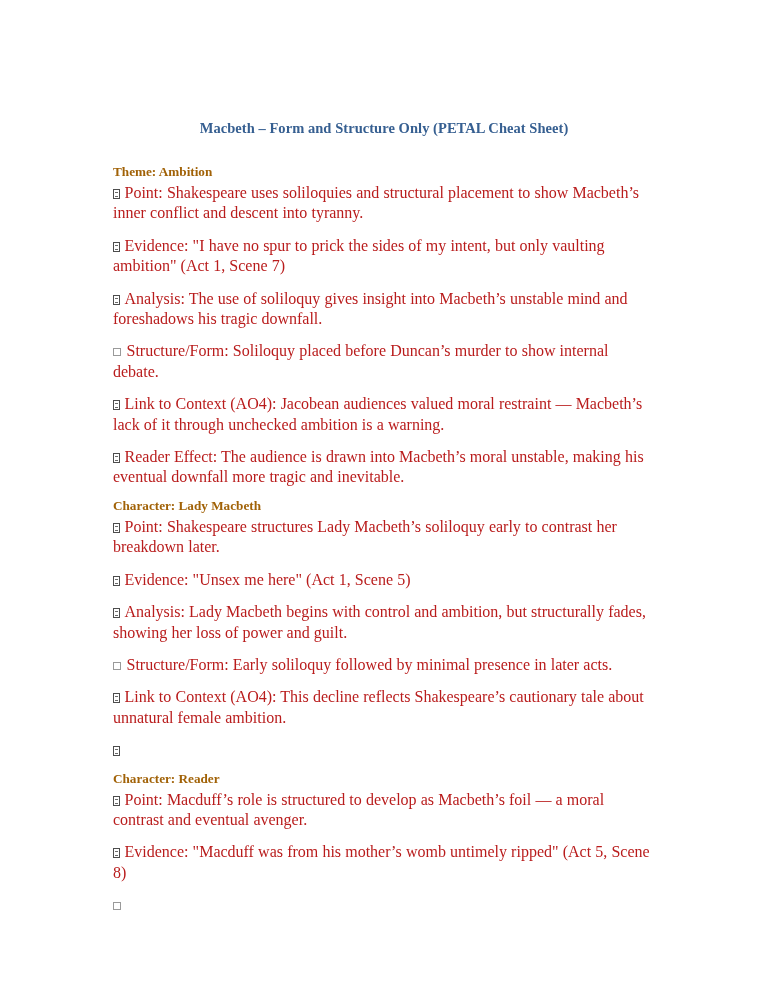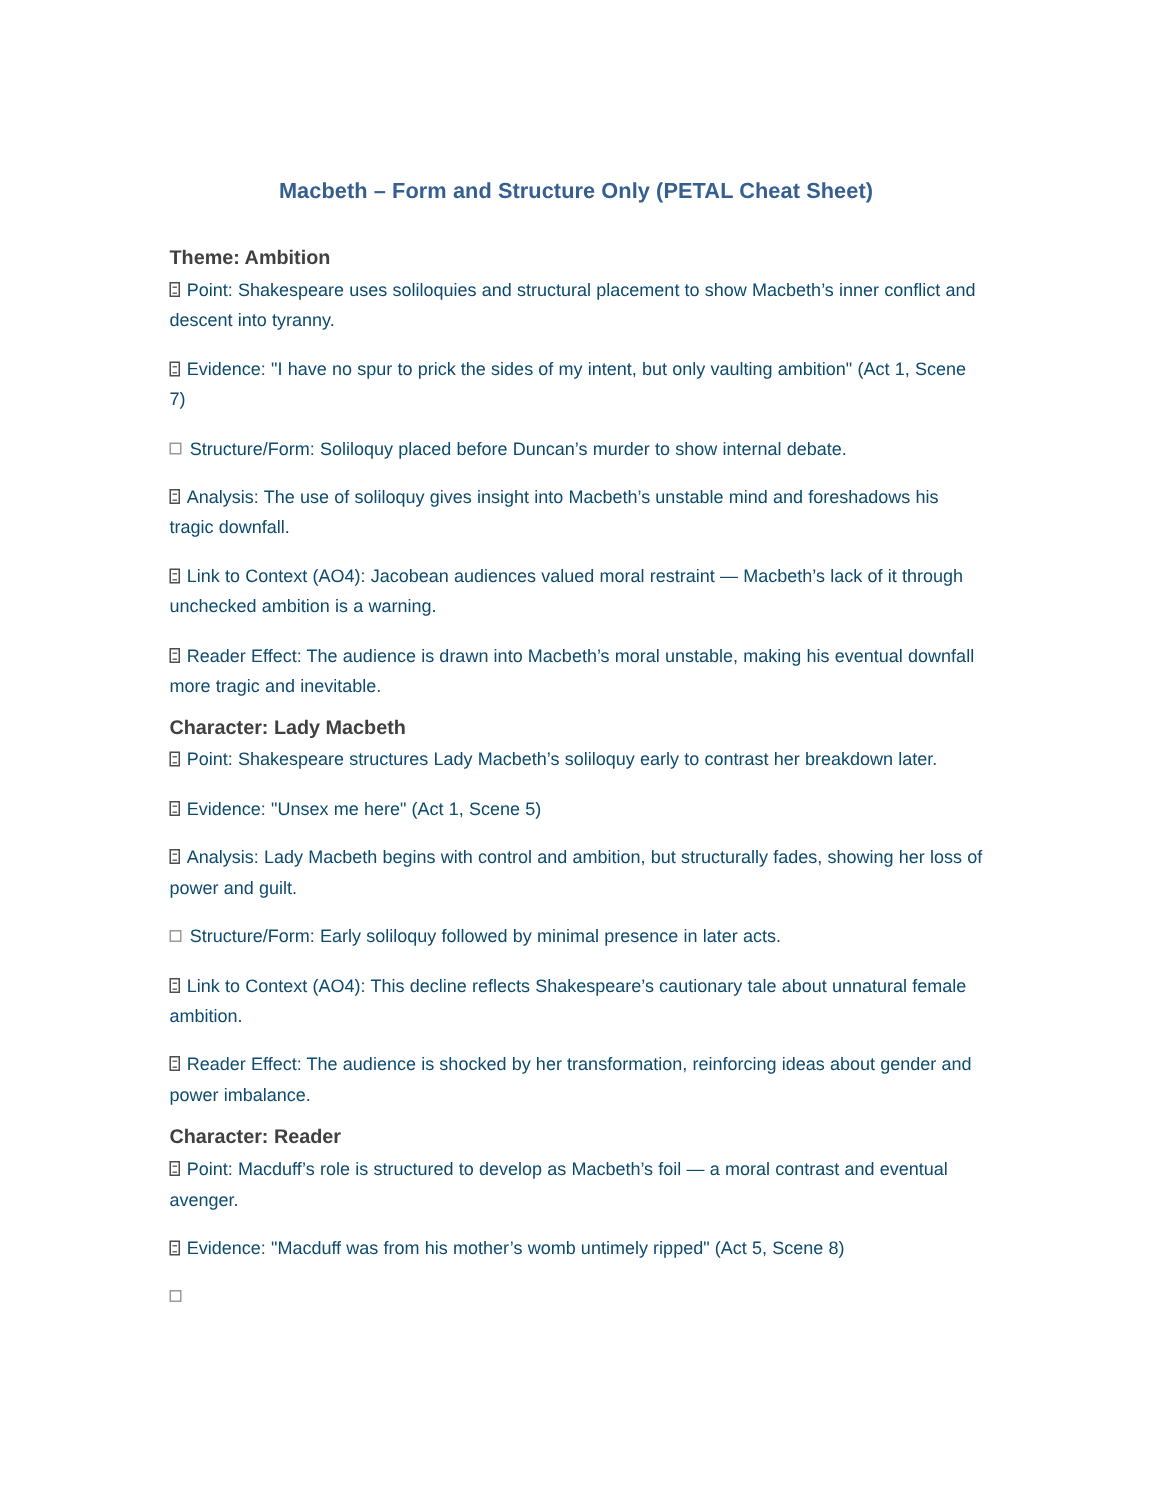--- a/index.html
+++ b/index.html
@@ -15,20 +15,21 @@
     color: #000000;
     -webkit-font-smoothing: antialiased;
   }
   .page {
     position: relative;
     width: 768px;
     height: 994px;
     background: #ffffff;
     overflow: hidden;
     box-sizing: border-box;
+    font-family: Liberation Serif, serif;
   }
   .content {
     position: absolute;
     left: 113px;
     top: 118px;
     width: 542px;
   }
   .doc-title {
     font-size: 14.5px;
     font-weight: bold;
@@ -41,28 +42,28 @@
   }
   .section {
     margin: 0;
   }
   .section + .section {
     margin-top: 8px;
   }
   .section-heading {
     font-size: 13.2px;
     font-weight: bold;
-    color: #404040;
+    color: #a16207;
     line-height: 20px;
     margin: 0 0 1px 0;
   }
   .para {
-    font-size: 12px;
+    font-size: 16px;
     line-height: 20.4px;
-    color: #0c4a6e;
+    color: #b91c1c;
     margin: 0;
     text-align: left;
     word-spacing: 0.15px;
   }
   .para + .para {
     margin-top: 12px;
   }
   .section-heading + .para {
     margin-top: 0;
   }
@@ -116,25 +117,25 @@
 
       <p class="para">
         <span class="bullet bullet-tofu"></span><span>Point: Shakespeare uses soliloquies and structural placement to show Macbeth’s inner conflict and descent into tyranny.</span>
       </p>
 
       <p class="para">
         <span class="bullet bullet-tofu"></span><span>Evidence: "I have no spur to prick the sides of my intent, but only vaulting ambition" (Act 1, Scene 7)</span>
       </p>
 
       <p class="para">
-        <span class="bullet bullet-square"></span><span>Structure/Form: Soliloquy placed before Duncan’s murder to show internal debate.</span>
+        <span class="bullet bullet-tofu"></span><span>Analysis: The use of soliloquy gives insight into Macbeth’s unstable mind and foreshadows his tragic downfall.</span>
       </p>
 
       <p class="para">
-        <span class="bullet bullet-tofu"></span><span>Analysis: The use of soliloquy gives insight into Macbeth’s unstable mind and foreshadows his tragic downfall.</span>
+        <span class="bullet bullet-square"></span><span>Structure/Form: Soliloquy placed before Duncan’s murder to show internal debate.</span>
       </p>
 
       <p class="para">
         <span class="bullet bullet-tofu"></span><span>Link to Context (AO4): Jacobean audiences valued moral restraint — Macbeth’s lack of it through unchecked ambition is a warning.</span>
       </p>
 
       <p class="para">
         <span class="bullet bullet-tofu"></span><span>Reader Effect: The audience is drawn into Macbeth’s moral unstable, making his eventual downfall more tragic and inevitable.</span>
       </p>
     </div>
@@ -156,21 +157,21 @@
 
       <p class="para">
         <span class="bullet bullet-square"></span><span>Structure/Form: Early soliloquy followed by minimal presence in later acts.</span>
       </p>
 
       <p class="para">
         <span class="bullet bullet-tofu"></span><span>Link to Context (AO4): This decline reflects Shakespeare’s cautionary tale about unnatural female ambition.</span>
       </p>
 
       <p class="para">
-        <span class="bullet bullet-tofu"></span><span>Reader Effect: The audience is shocked by her transformation, reinforcing ideas about gender and power imbalance.</span>
+        <span class="bullet bullet-tofu"></span>
       </p>
     </div>
 
     <div class="section">
       <h2 class="section-heading">Character: Reader</h2>
 
       <p class="para">
         <span class="bullet bullet-tofu"></span><span>Point: Macduff’s role is structured to develop as Macbeth’s foil — a moral contrast and eventual avenger.</span>
       </p>
 

